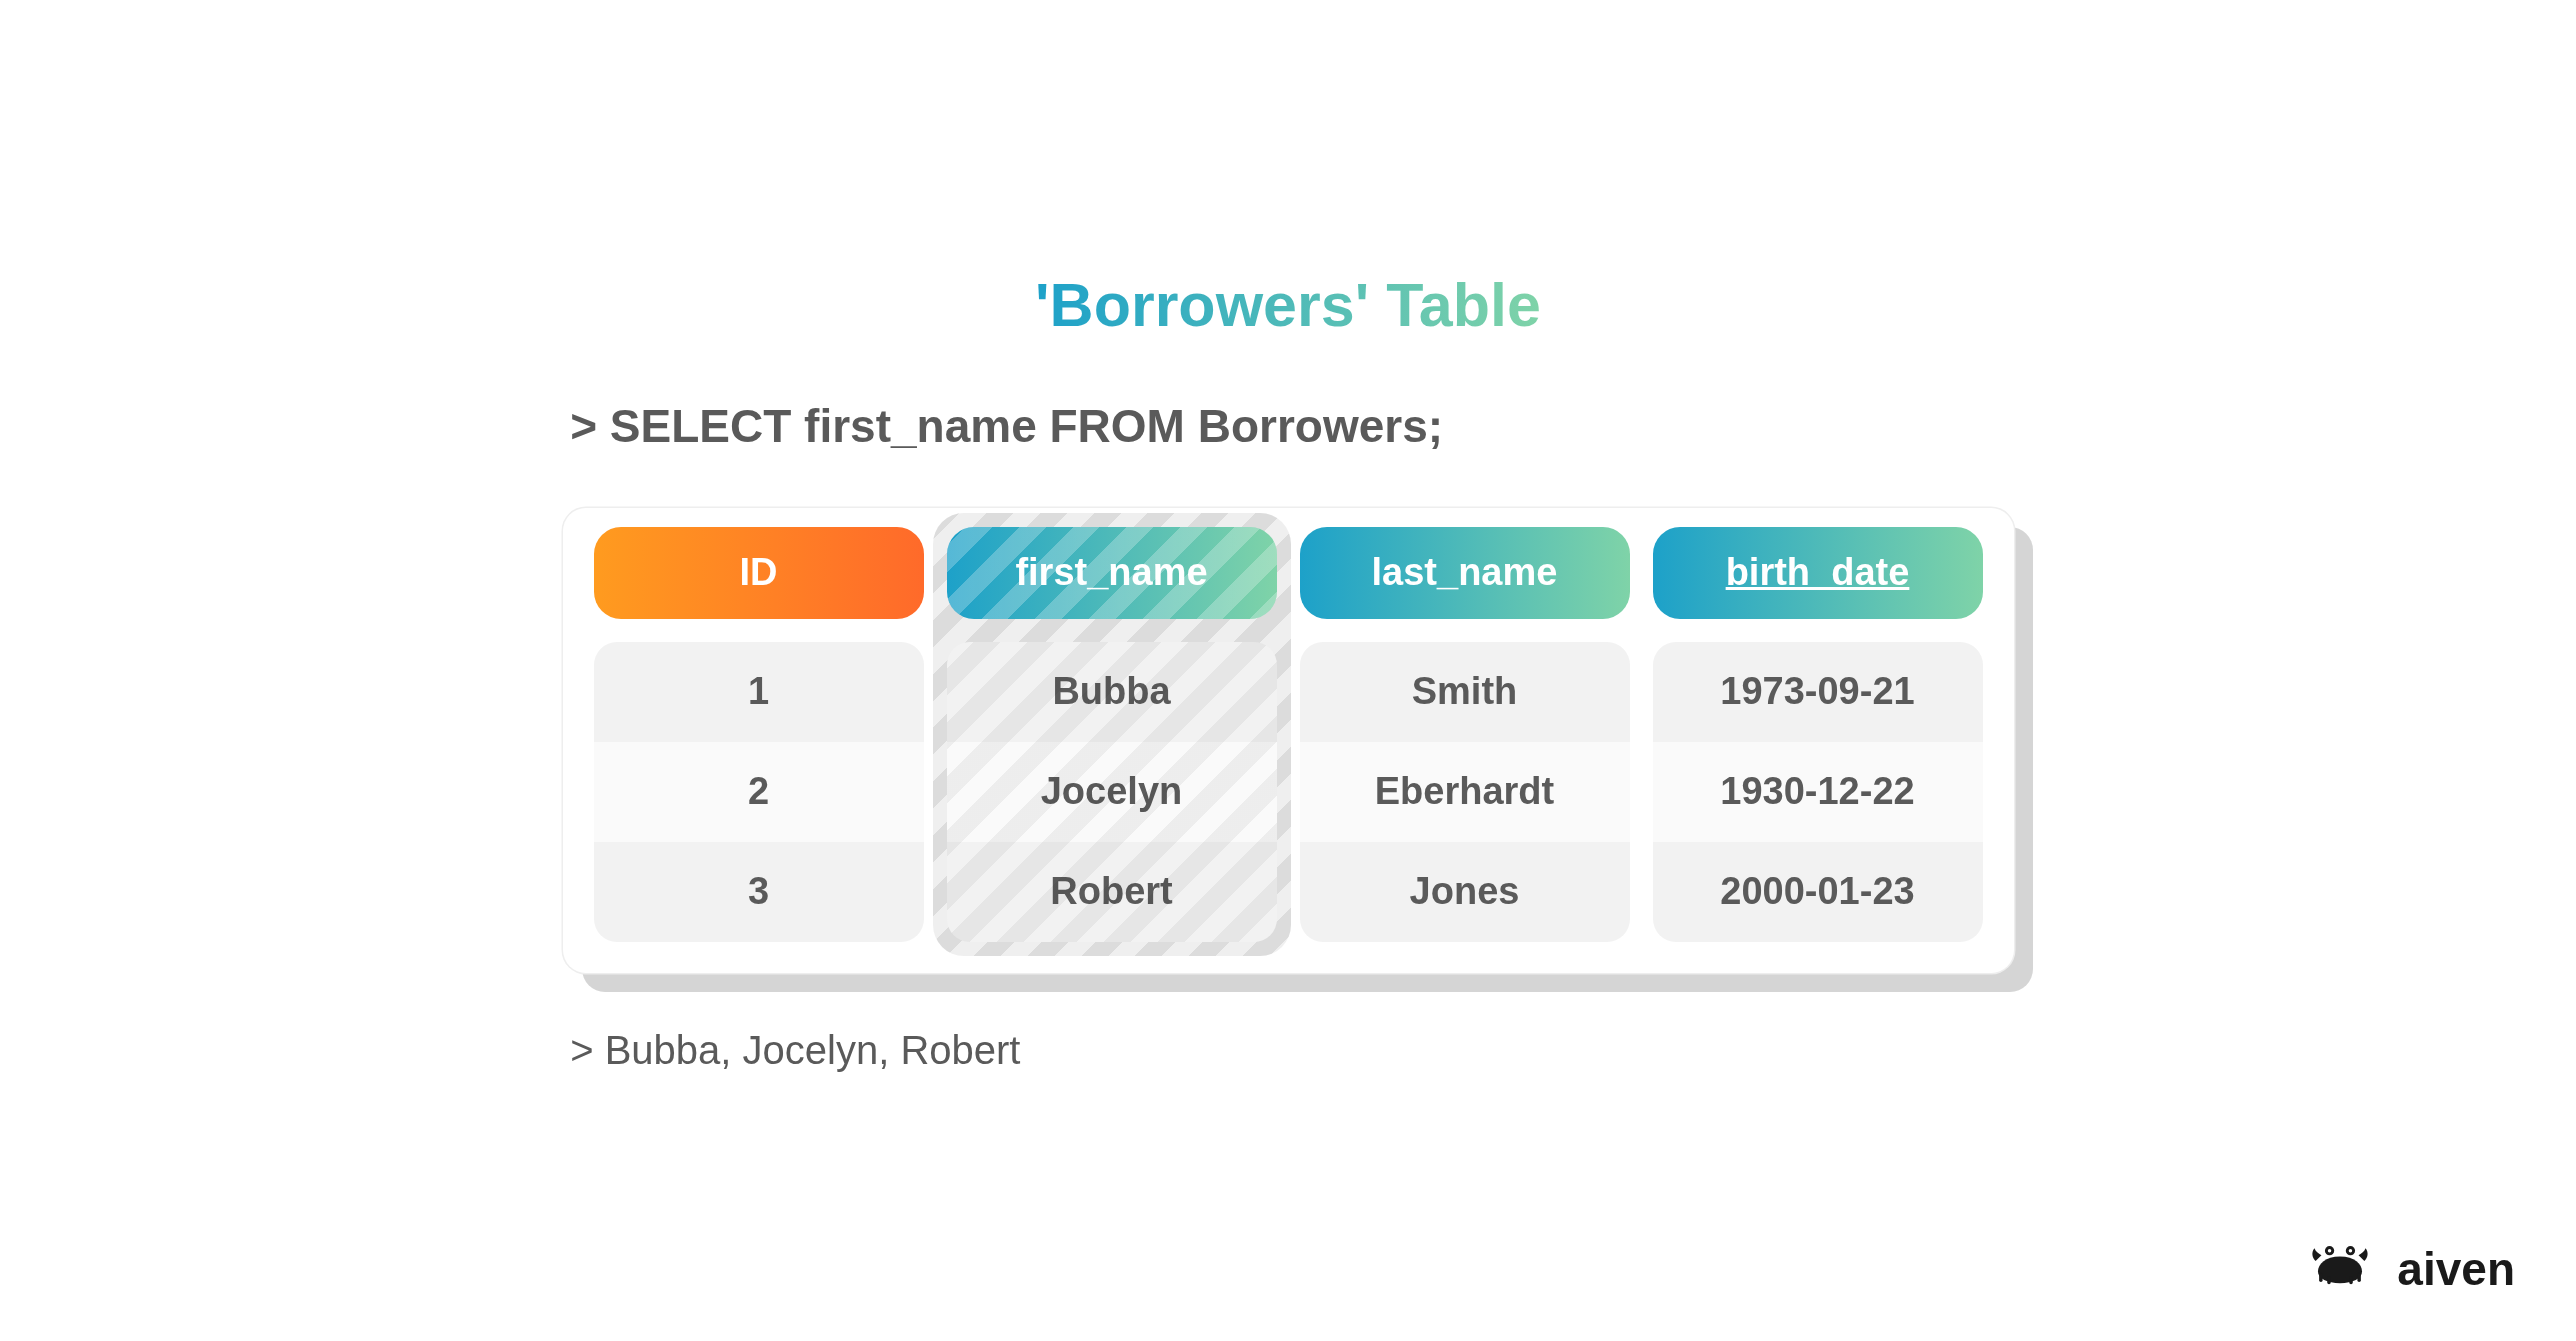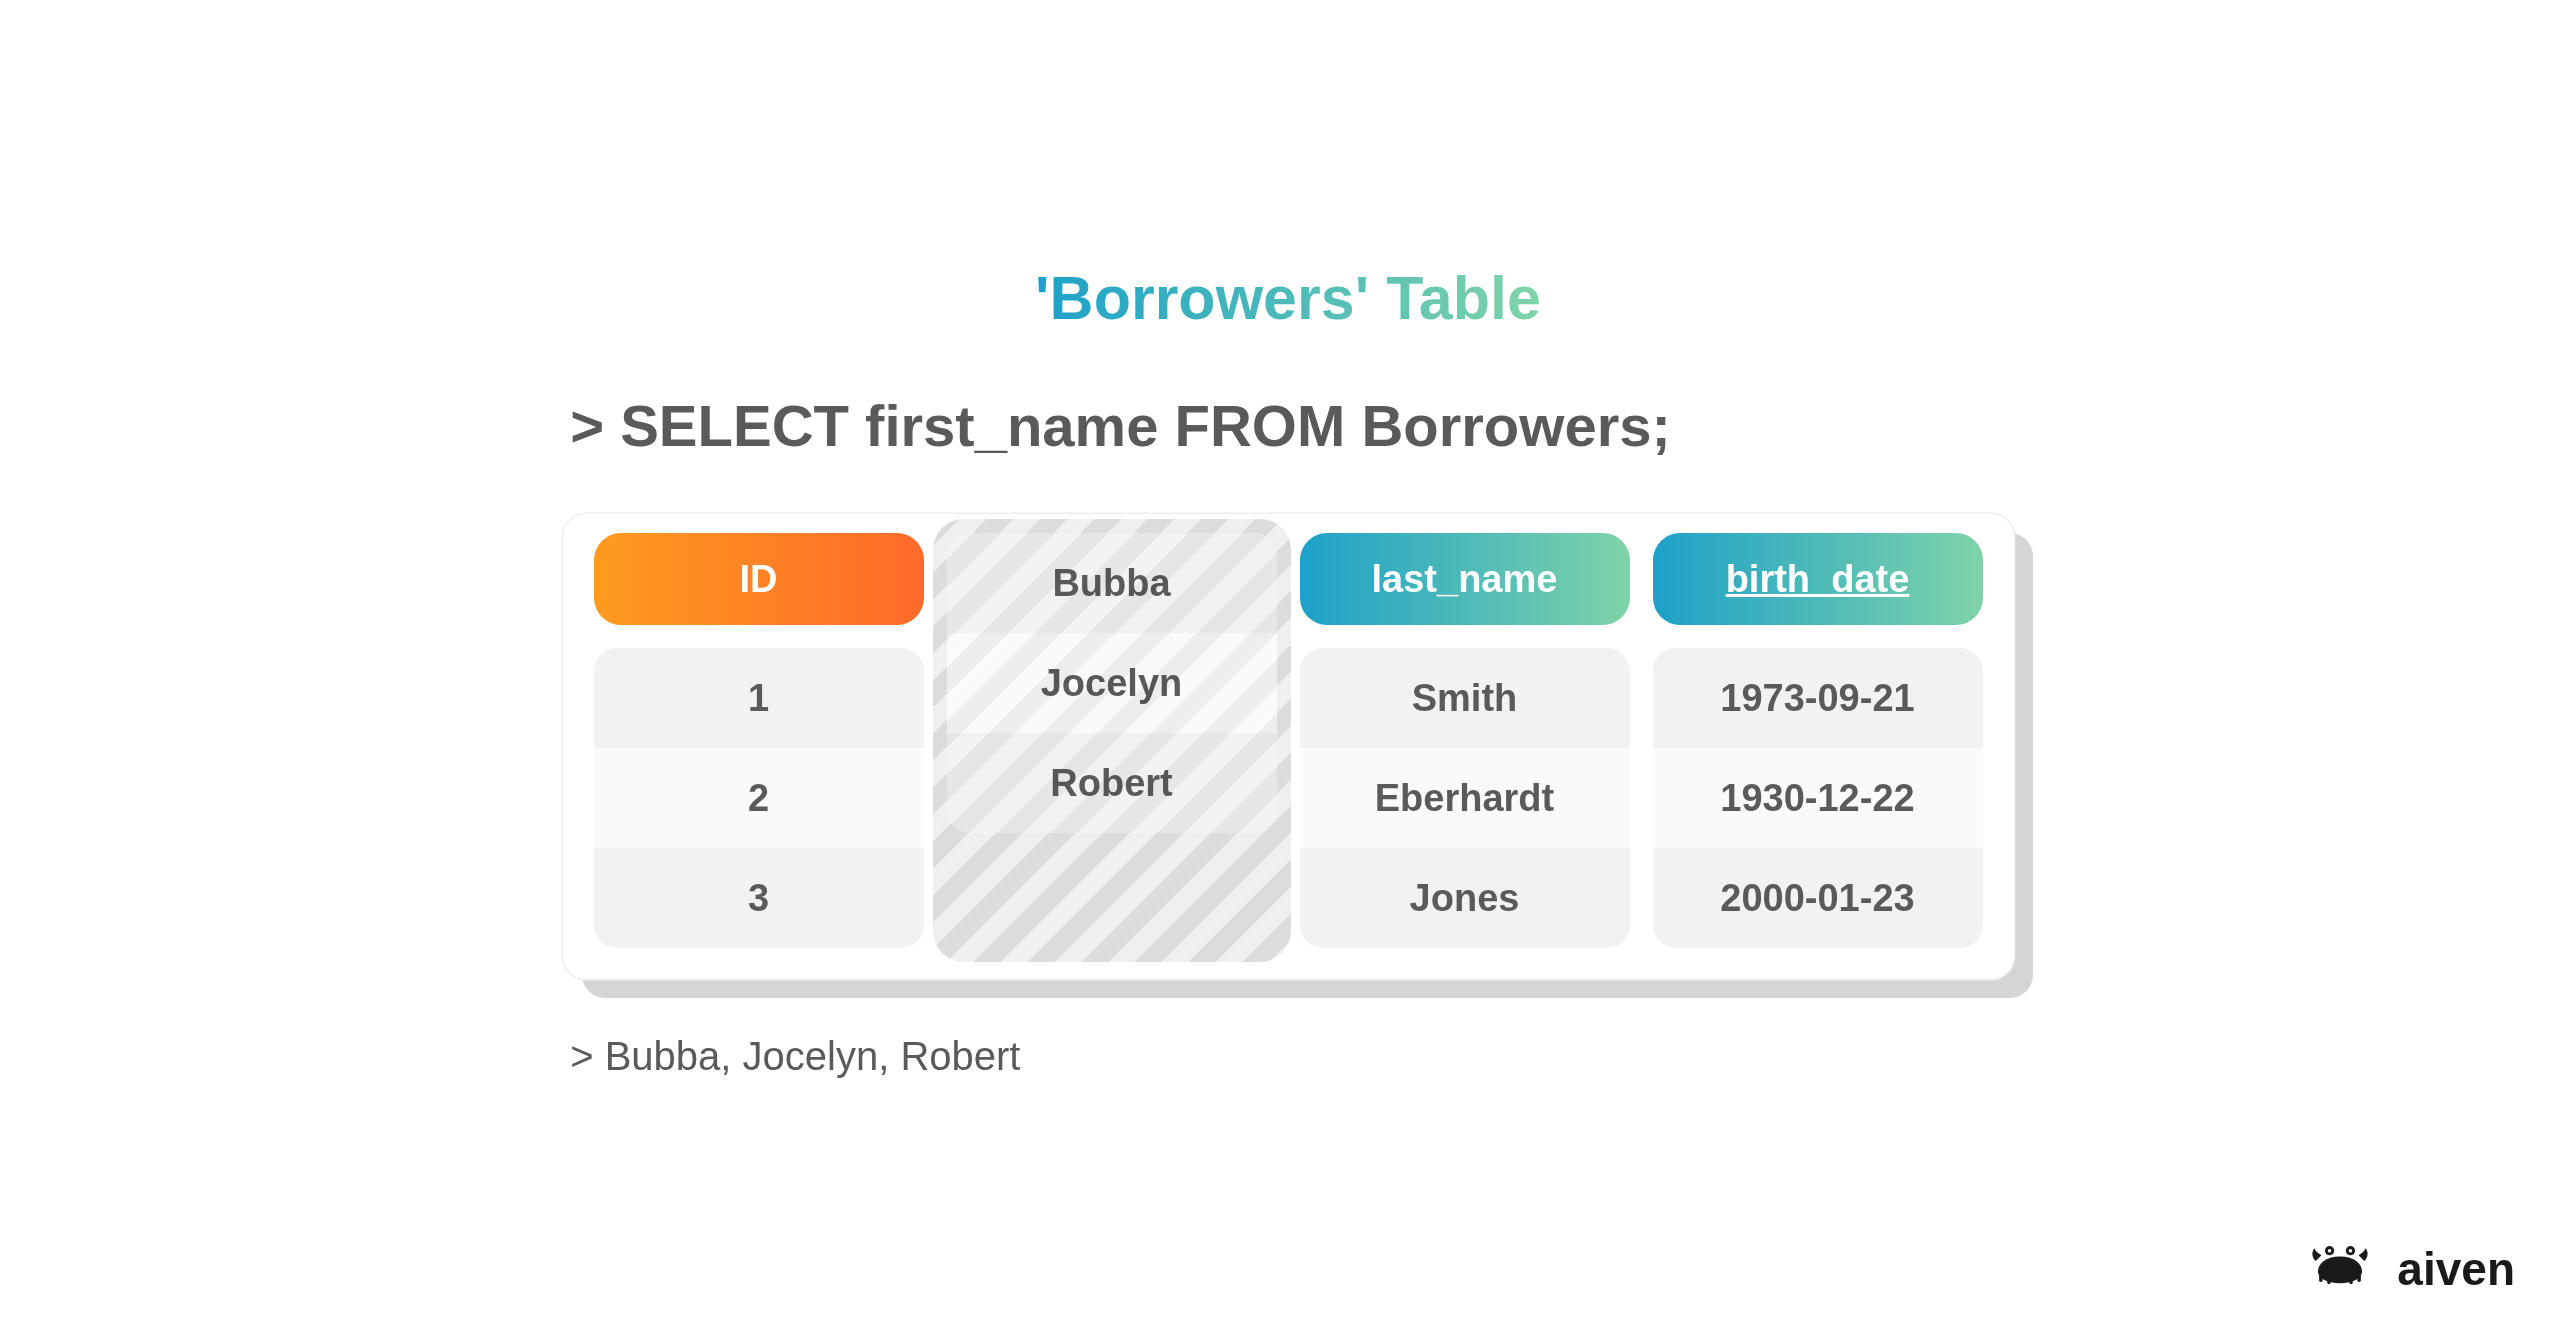--- a/index.html
+++ b/index.html
@@ -23,21 +23,21 @@
   .title {
     font-size: 61px;
     font-weight: 700;
     background: linear-gradient(90deg, #1DA1C9, #7FD3A8);
     -webkit-background-clip: text;
     background-clip: text;
     -webkit-text-fill-color: transparent;
     margin-bottom: 31px;
   }
   .query-line {
-    font-size: 58px;
+    font-size: 46px;
     font-weight: 700;
     color: #5a5a5a;
     align-self: flex-start;
     margin-left: 7.7px;
     margin-bottom: 27px;
   }
   .result-line {
     font-size: 40px;
     font-weight: 400;
     color: #5a5a5a;
@@ -172,20 +172,23 @@
         <div class="col-body">
           <div class="cell cell-odd">1</div>
           <div class="cell cell-even">2</div>
           <div class="cell cell-odd">3</div>
         </div>
       </div>
 
       <div class="col-first-wrap">
         <div class="stripe-bg"></div>
         <div class="col col-first" style="z-index:1;">
+          <div class="col-header hdr-first">
+              <span>first_name</span>
+            </div>
           <div class="col-body">
             <div class="cell cell-odd">Bubba</div>
             <div class="cell cell-even">Jocelyn</div>
             <div class="cell cell-odd">Robert</div>
           </div>
         </div>
       </div>
 
       <div class="col">
         <div class="col-header hdr-last">last_name</div>

